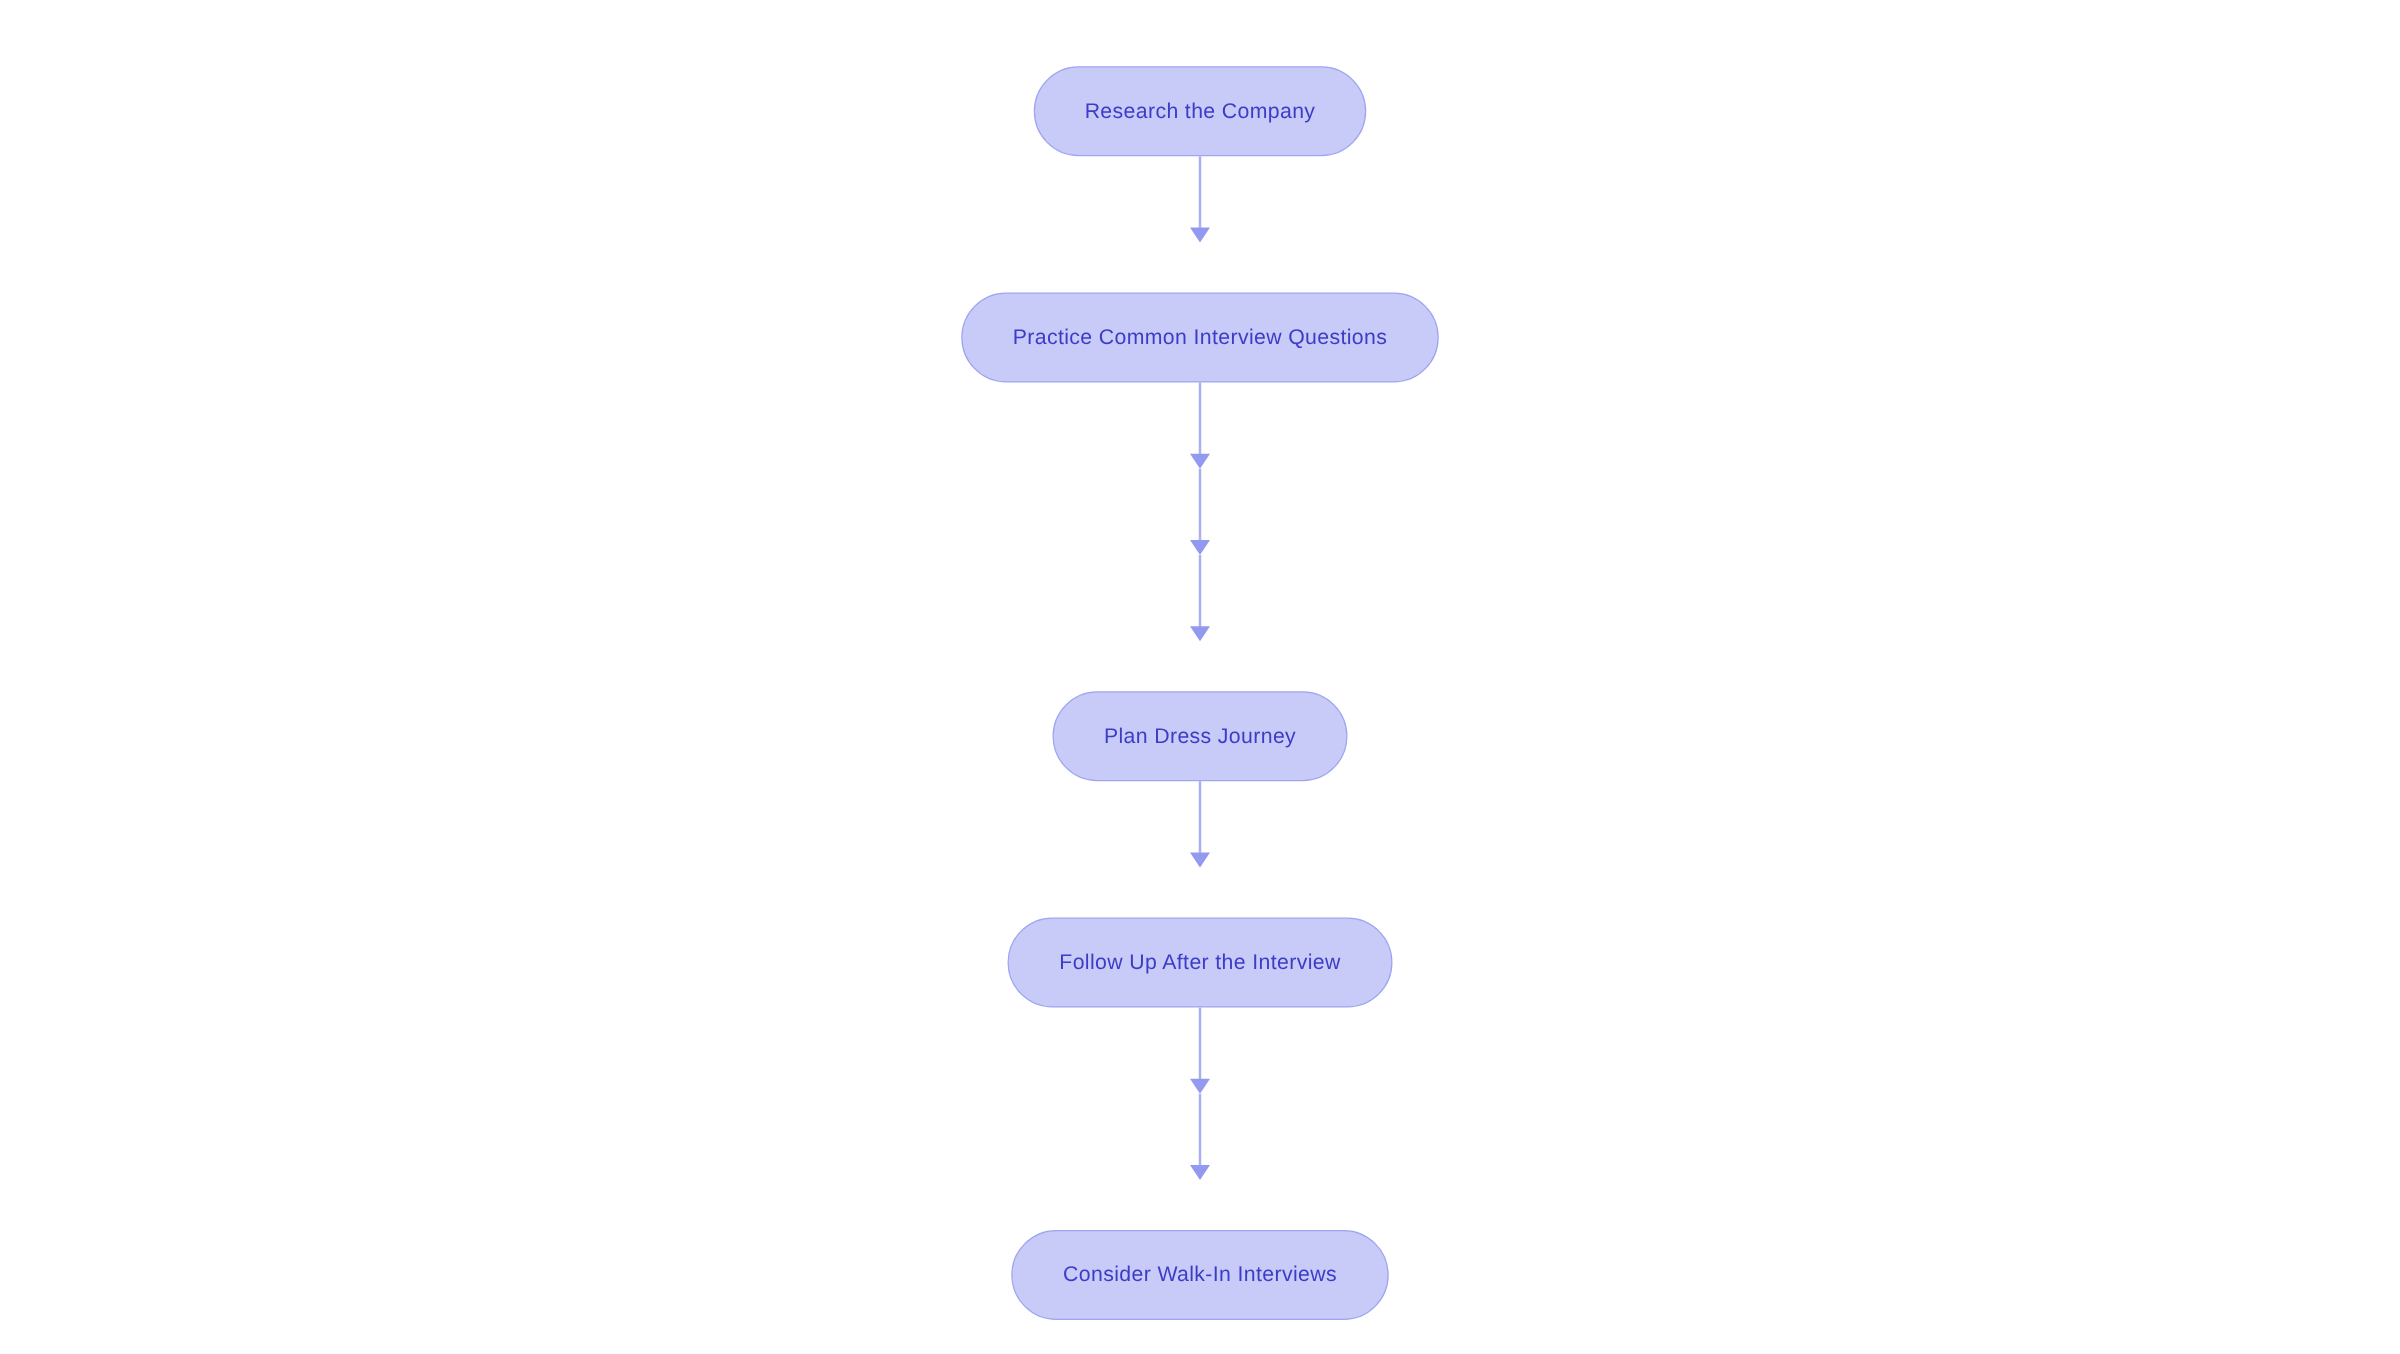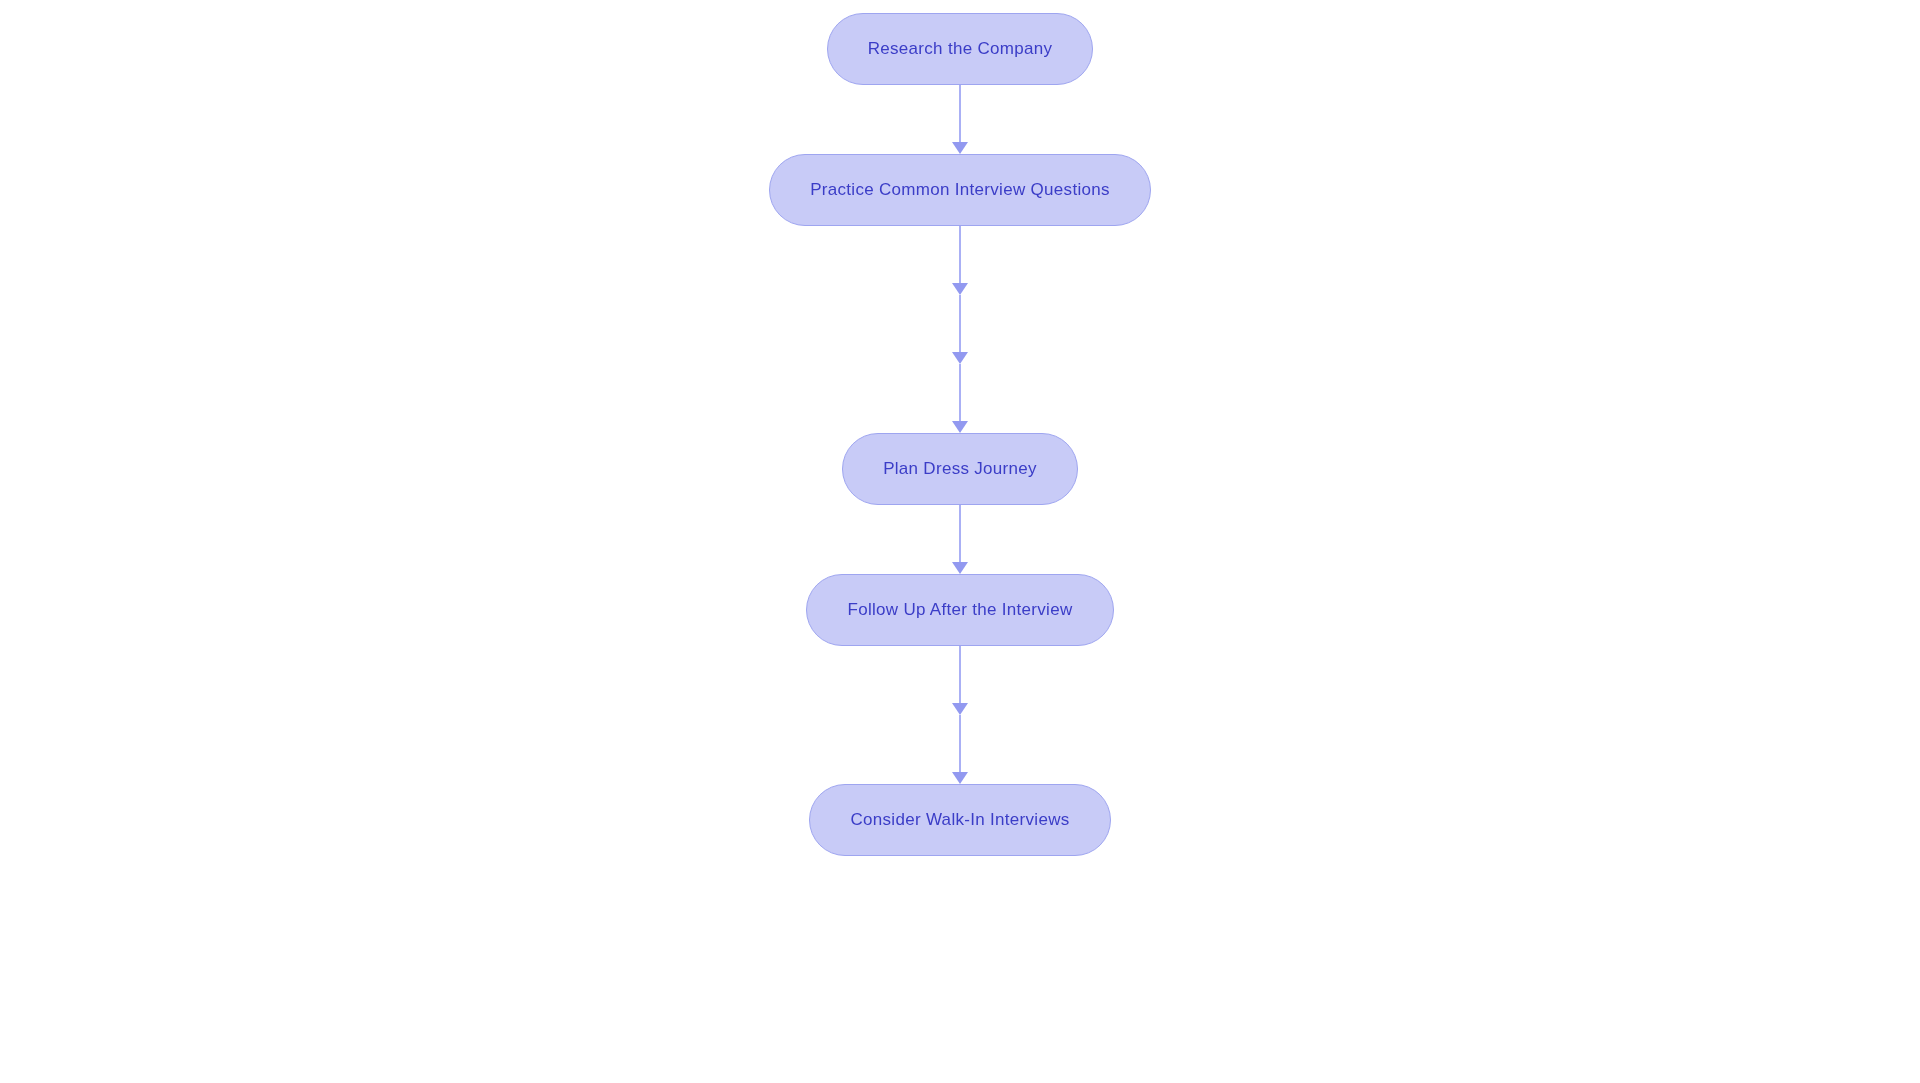--- a/index.html
+++ b/index.html
@@ -39,20 +39,21 @@
     border-radius: 36px;
     background: var(--node-fill);
     border: 1.5px solid var(--node-border);
     color: var(--node-text);
     display: flex;
     align-items: center;
     justify-content: center;
     font-size: 17px;
     letter-spacing: 0.3px;
     white-space: nowrap;
+    margin-top: 40px;
   }
   .arrow {
     height: 69px;
     width: 16px;
     display: flex;
     flex-direction: column;
     align-items: center;
   }
   .arrow .shaft {
     width: 2.5px;

